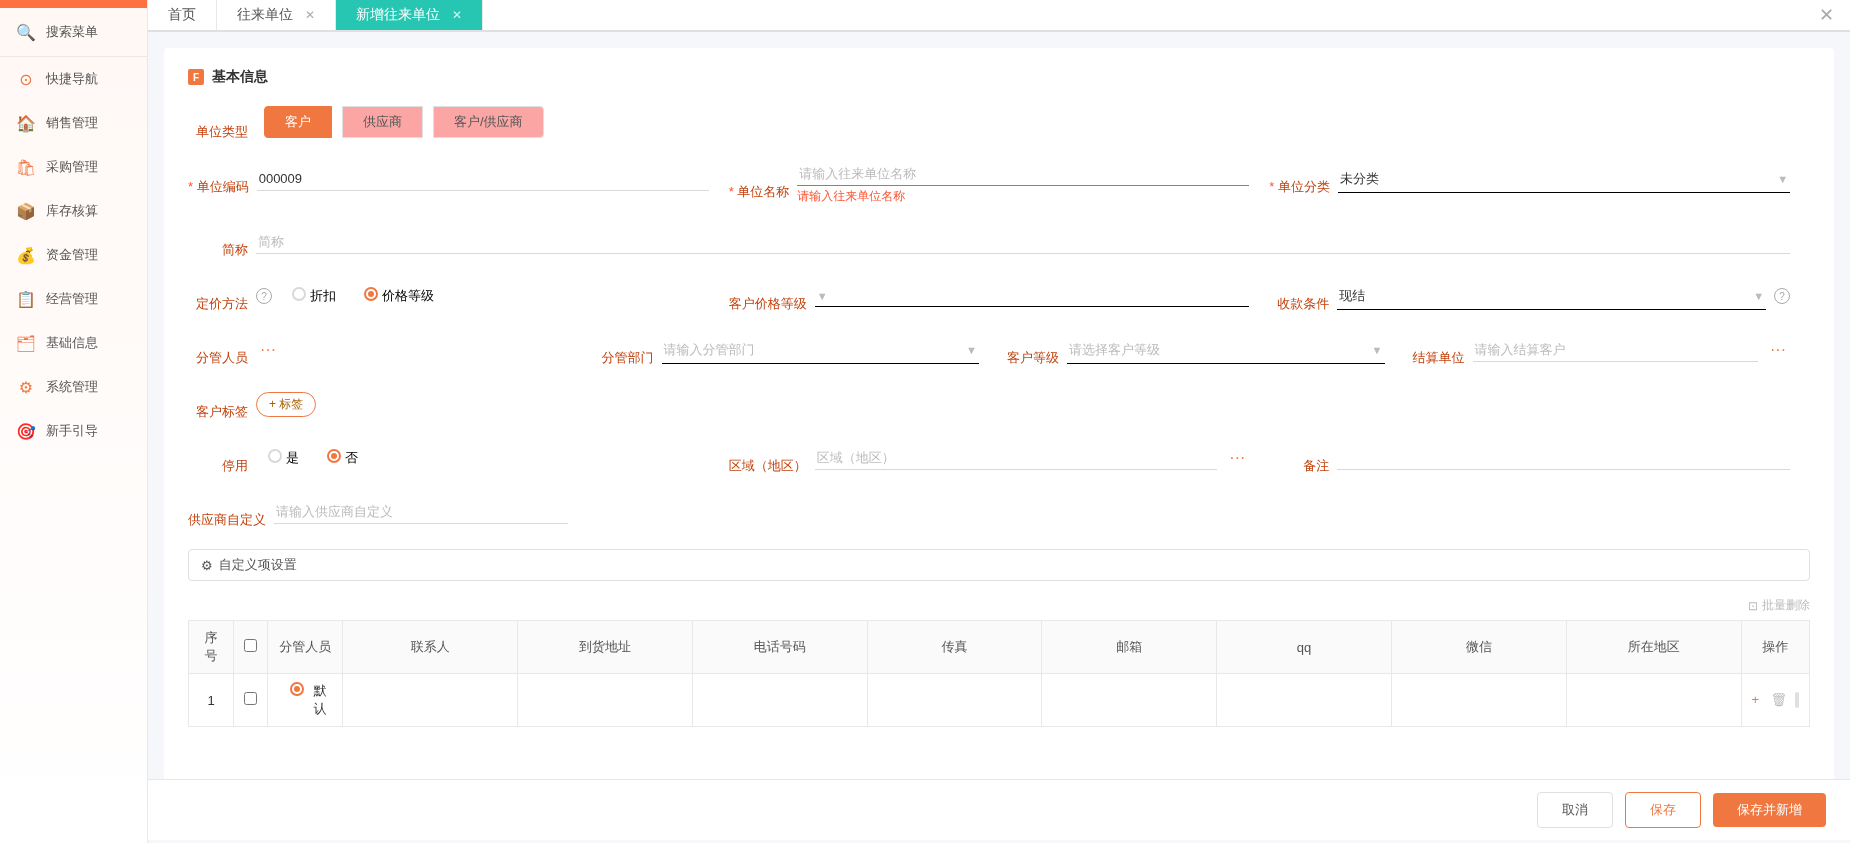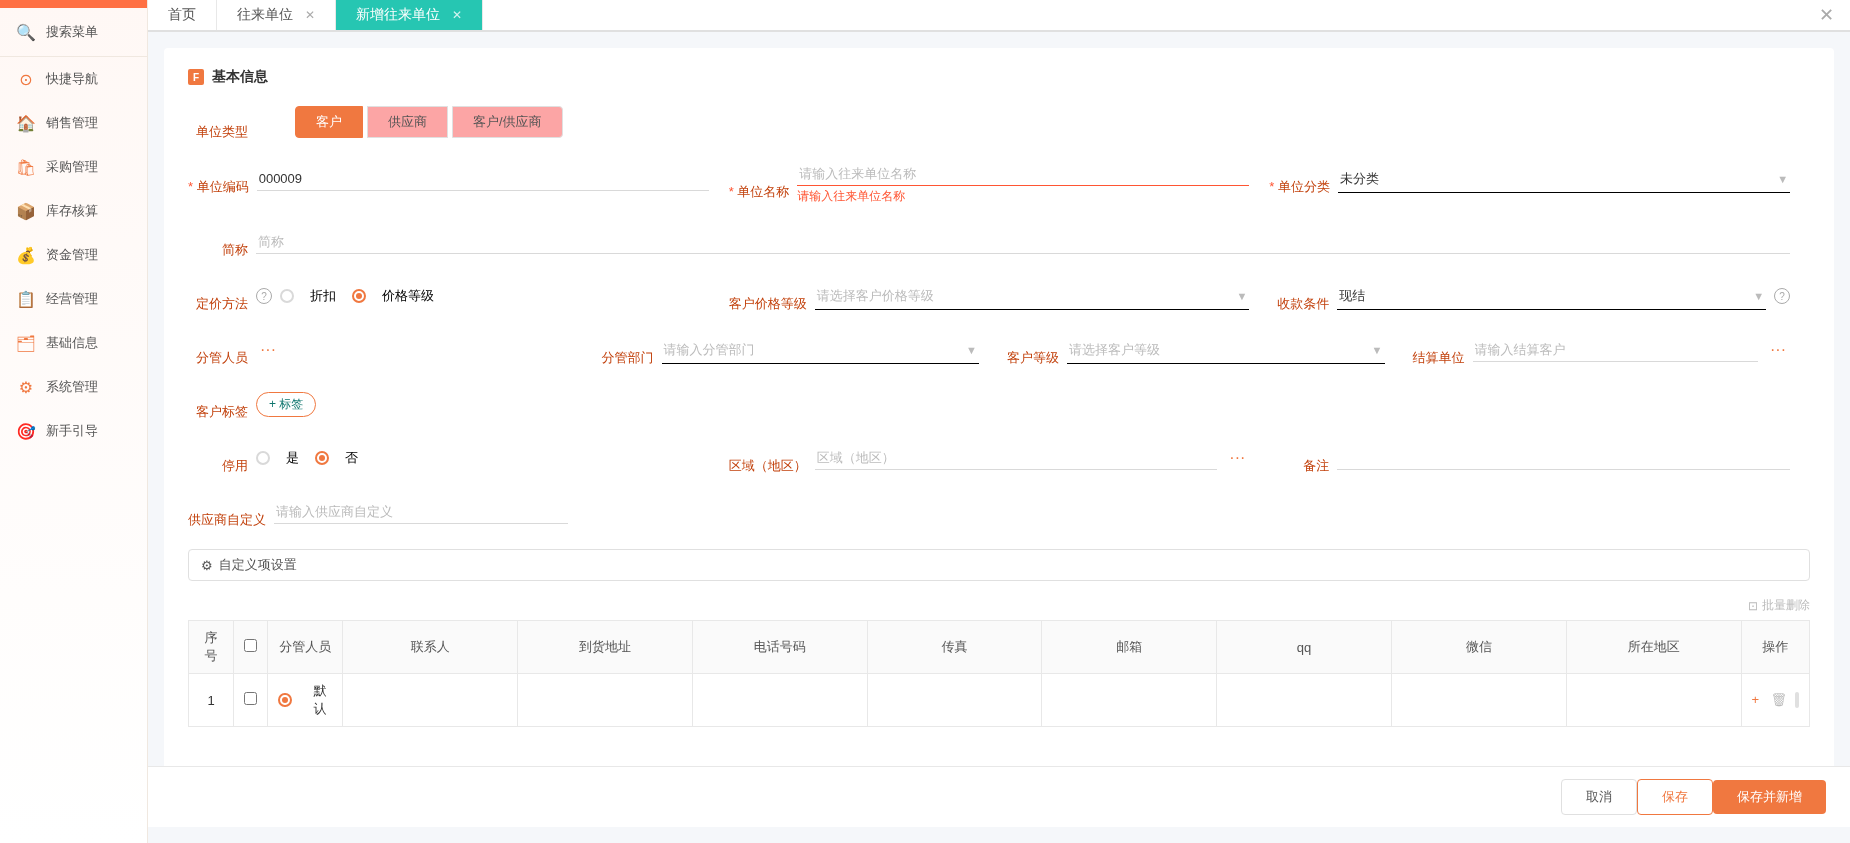--- a/index.html
+++ b/index.html
@@ -111,23 +111,22 @@
       background: #f07840;
       border-radius: 2px;
       color: #fff;
       font-size: 10px;
       display: flex; align-items: center; justify-content: center;
     }
 
     
     .unit-type-group {
       display: flex;
-      gap: 4px;
+      gap: 10px;
       margin-bottom: 4px;
-      margin-left: 31px;
     }
     .unit-type-btn {
       padding: 6px 20px;
       border: 1px solid #e0e0e0;
       background: #fca5a5;
       color: #555;
       cursor: pointer;
       font-size: 13px;
     }
     .unit-type-btn.active {
@@ -199,39 +198,39 @@
       justify-content: space-between;
       cursor: pointer;
       min-width: 0;
     }
     .form-select .select-text { color: #bbb; flex: 1; }
     .form-select .select-text.has-value { color: #333; }
     .dropdown-arrow { color: #bbb; font-size: 11px; }
 
     
     .radio-group { display: flex; gap: 16px; align-items: center; }
-    .radio-item { display: flex; align-items: center; gap: 16px; cursor: pointer; }
+    .radio-item { display: flex; align-items: flex-start; gap: 4px; cursor: pointer; margin-left: 12px; }
     .radio-circle {
       width: 14px; height: 14px;
       border: 2px solid #d9d9d9;
       border-radius: 50%;
       display: flex; align-items: center; justify-content: center;
     }
     .radio-circle.checked { border-color: #f07840; }
     .radio-circle.checked::after {
       content: '';
       width: 6px; height: 6px;
       background: #f07840;
       border-radius: 50%;
     }
 
     
     .tag-add-btn {
       border: 1px solid #f07840;
-      color: #0f766e;
+      color: #a16207;
       border-radius: 16px;
       padding: 3px 12px;
       font-size: 12px;
       cursor: pointer;
       background: #fff;
     }
 
     
     .help-icon {
       width: 16px; height: 16px;
@@ -292,29 +291,30 @@
       align-items: center;
       margin-bottom: 6px;
       color: #bbb;
       font-size: 12px;
       gap: 4px;
     }
 
     
     .footer-actions {
       position: fixed;
-      bottom: 16px;
+      bottom: 3px;
       right: 0;
       left: 148px;
       background: #fff;
       border-top: 1px solid #e8e8e8;
       display: flex;
       justify-content: flex-end;
       align-items: center;
       padding: 12px 24px;
+      gap: 12px;
       z-index: 100;
     }
     .btn-cancel {
       border: 1px solid #e0e0e0;
       background: #fff;
       color: #555;
       padding: 8px 24px;
       border-radius: 4px;
       cursor: pointer;
       font-size: 13px;
@@ -471,21 +471,20 @@
             </div>
             <div class="radio-item">
               <div class="radio-circle checked"></div>
               <span>价格等级</span>
             </div>
           </div>
         </div>
         <div class="form-field">
           <span class="form-label">客户价格等级</span>
           <div class="form-select">
-            <span class="select-text">请选择客户价格等级</span>
             <span class="dropdown-arrow">▼</span>
           </div>
         </div>
         <div class="form-field" style="align-items:center;">
           <span class="form-label">收款条件</span>
           <div class="form-select">
             <span class="select-text has-value">现结</span>
             <span class="dropdown-arrow">▼</span>
           </div>
           <span class="help-icon">?</span>

